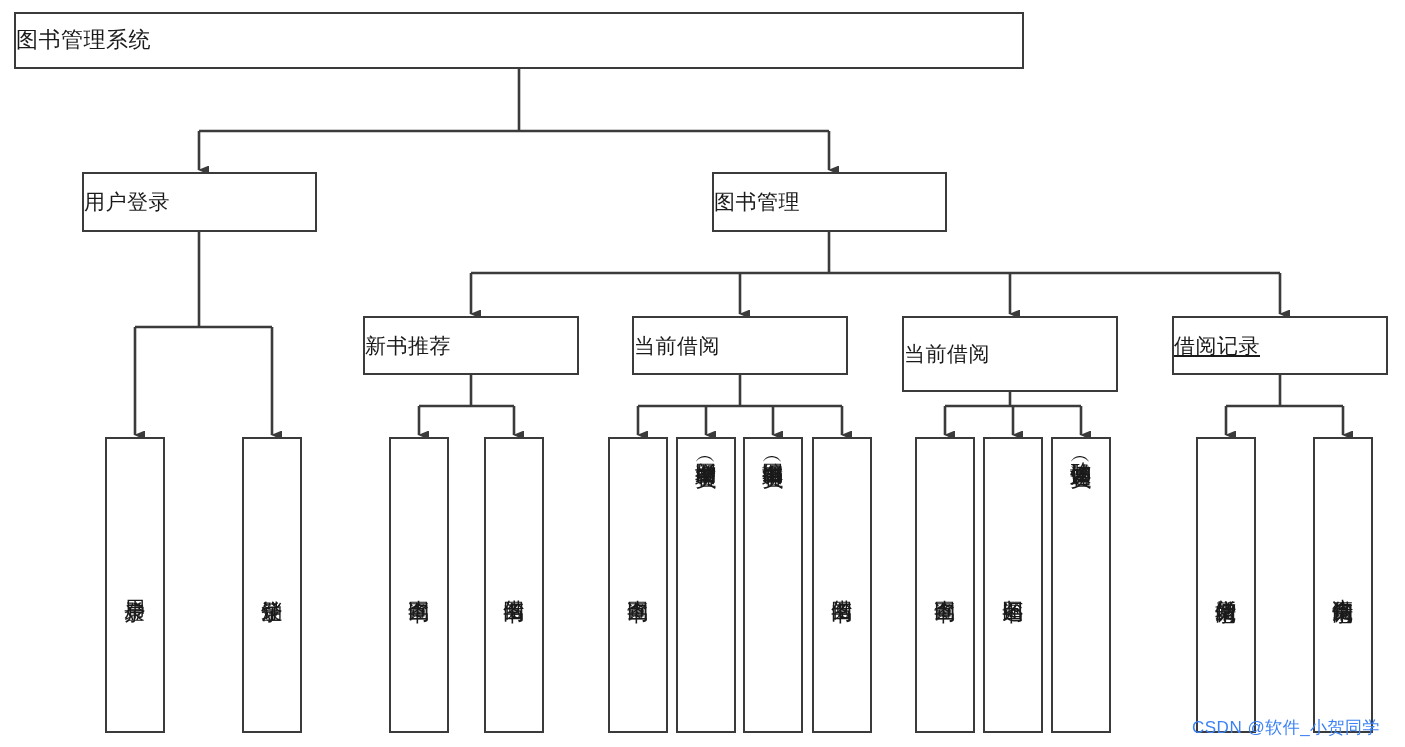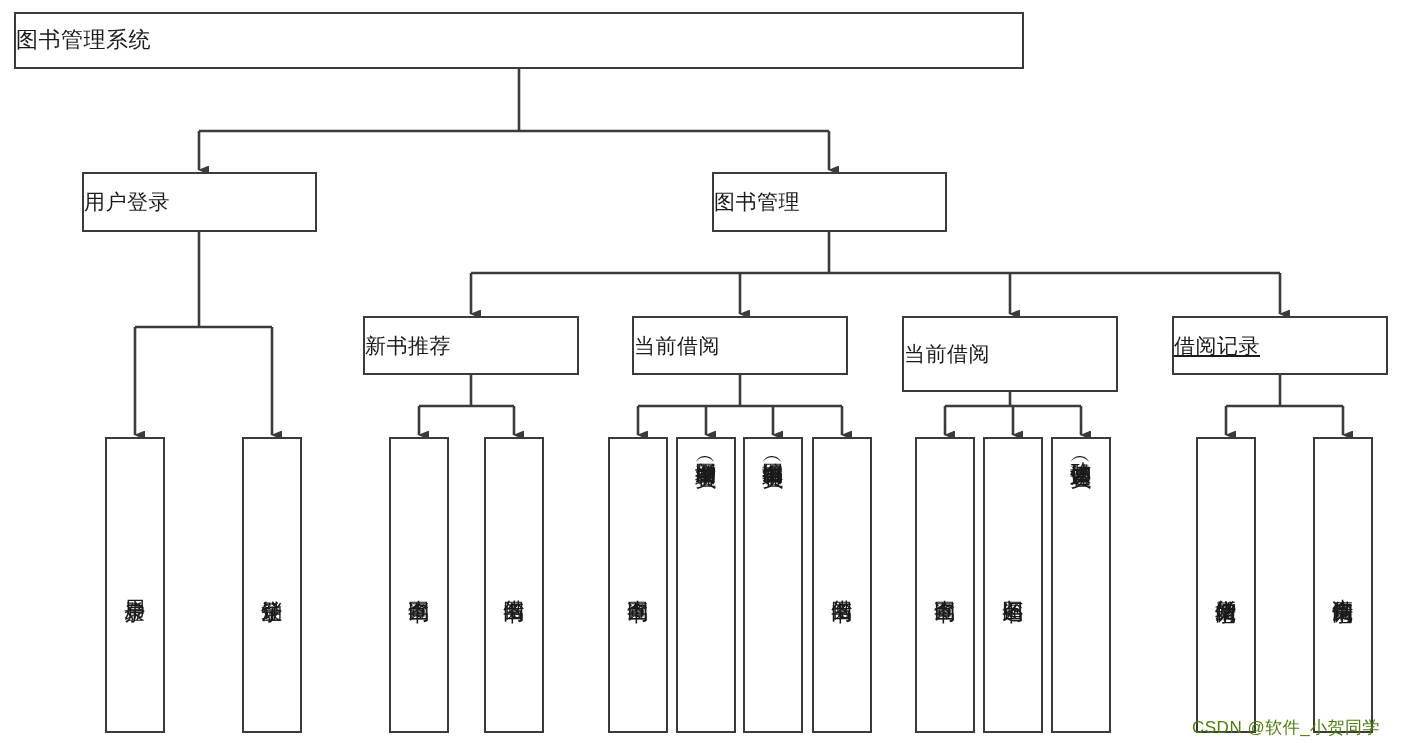--- a/index.html
+++ b/index.html
@@ -58,21 +58,21 @@
     white-space: normal;
     text-align: left;
     max-height: 100%;
   }
   .node-box.leaf.top-align {
     align-items: flex-start;
   }
   .watermark {
     position: absolute;
     font-size: 17px;
-    color: #4d7c0f;
+    color: #3b82f6;
     white-space: nowrap;
     letter-spacing: 0.5px;
     pointer-events: none;
   }
 </style>
 </head>
 <body>
 
 <div id="diagram-root">
 

